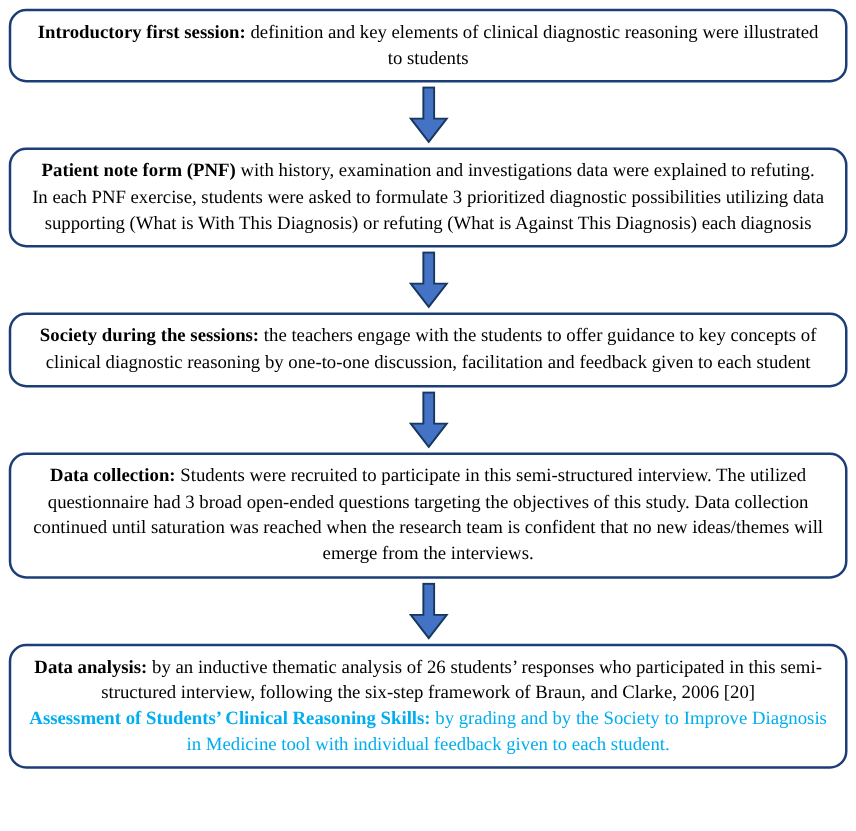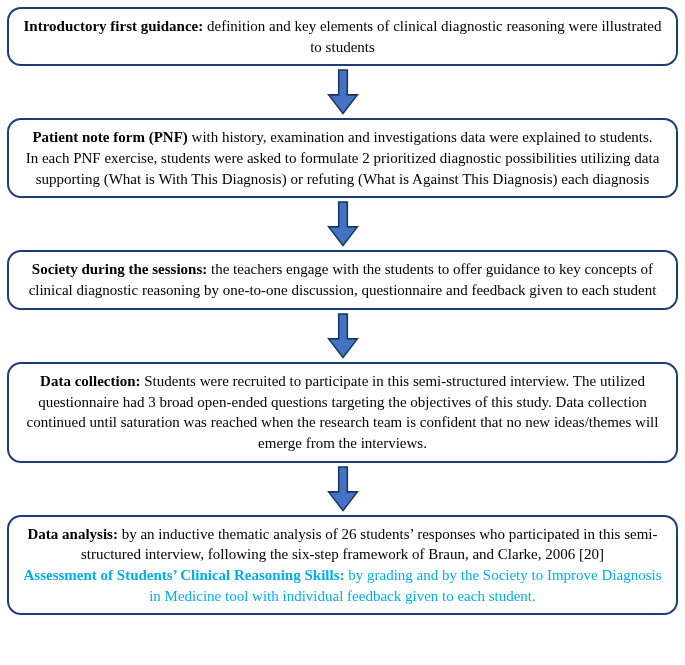--- a/index.html
+++ b/index.html
@@ -49,41 +49,41 @@
     padding: 2px 0;
   }
   .arrow svg { display: block; height: 46px; }
 </style>
 </head>
 <body>
 
 <div class="flowchart">
 
   <div class="box">
-    <p class="box-text"><span class="seg-bold">Introductory first guidance:</span><span> definition and key elements of clinical diagnostic reasoning were illustrated to students</span></p>
+    <p class="box-text"><span class="seg-bold">Introductory first session:</span><span> definition and key elements of clinical diagnostic reasoning were illustrated to students</span></p>
   </div>
 
   <div class="arrow">
     <svg viewBox="0 0 34 48" width="34" height="46" aria-hidden="true">
       <path d="M12.5 1 L21.5 1 L21.5 27 L32 27 L17 46.5 L2 27 L12.5 27 Z" fill="var(--arrow-fill)" stroke="var(--arrow-stroke)" stroke-width="1.6" stroke-linejoin="miter"></path>
     </svg>
   </div>
 
   <div class="box">
-    <p class="box-text"><span class="seg-bold">Patient note form (PNF)</span><span> with history, examination and investigations data were explained to students.</span><br><span>In each PNF exercise, students were asked to formulate 2 prioritized diagnostic possibilities utilizing data supporting (What is With This Diagnosis) or refuting (What is Against This Diagnosis) each diagnosis</span></p>
+    <p class="box-text"><span class="seg-bold">Patient note form (PNF)</span><span> with history, examination and investigations data were explained to refuting.</span><br><span>In each PNF exercise, students were asked to formulate 3 prioritized diagnostic possibilities utilizing data supporting (What is With This Diagnosis) or refuting (What is Against This Diagnosis) each diagnosis</span></p>
   </div>
 
   <div class="arrow">
     <svg viewBox="0 0 34 48" width="34" height="46" aria-hidden="true">
       <path d="M12.5 1 L21.5 1 L21.5 27 L32 27 L17 46.5 L2 27 L12.5 27 Z" fill="var(--arrow-fill)" stroke="var(--arrow-stroke)" stroke-width="1.6" stroke-linejoin="miter"></path>
     </svg>
   </div>
 
   <div class="box">
-    <p class="box-text"><span class="seg-bold">Society during the sessions:</span><span> the teachers engage with the students to offer guidance to key concepts of clinical diagnostic reasoning by one-to-one discussion, questionnaire and feedback given to each student</span></p>
+    <p class="box-text"><span class="seg-bold">Society during the sessions:</span><span> the teachers engage with the students to offer guidance to key concepts of clinical diagnostic reasoning by one-to-one discussion, facilitation and feedback given to each student</span></p>
   </div>
 
   <div class="arrow">
     <svg viewBox="0 0 34 48" width="34" height="46" aria-hidden="true">
       <path d="M12.5 1 L21.5 1 L21.5 27 L32 27 L17 46.5 L2 27 L12.5 27 Z" fill="var(--arrow-fill)" stroke="var(--arrow-stroke)" stroke-width="1.6" stroke-linejoin="miter"></path>
     </svg>
   </div>
 
   <div class="box">
     <p class="box-text"><span class="seg-bold">Data collection:</span><span> Students were recruited to participate in this semi-structured interview. The utilized questionnaire had 3 broad open-ended questions targeting the objectives of this study. Data collection continued until saturation was reached when the research team is confident that no new ideas/themes will emerge from the interviews.</span></p>

